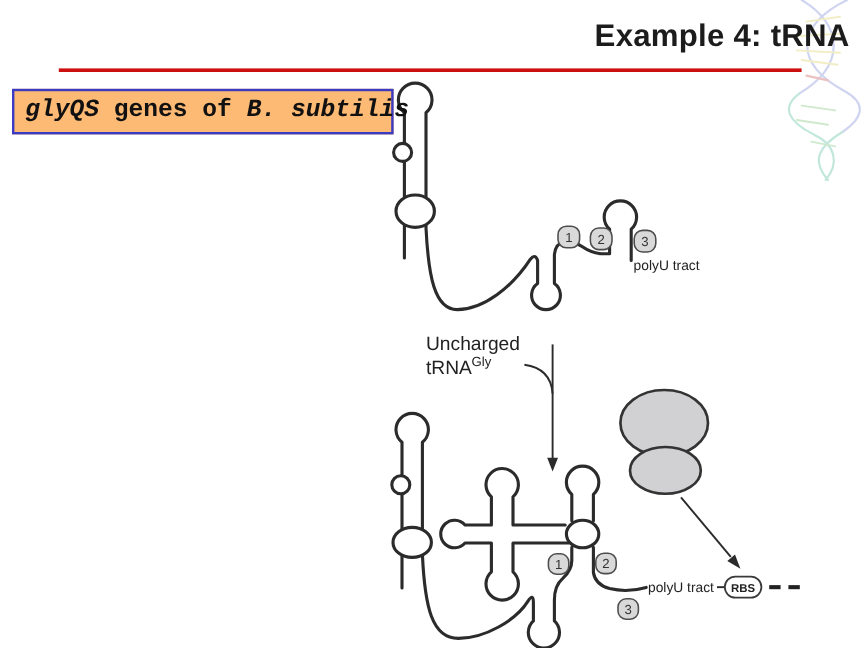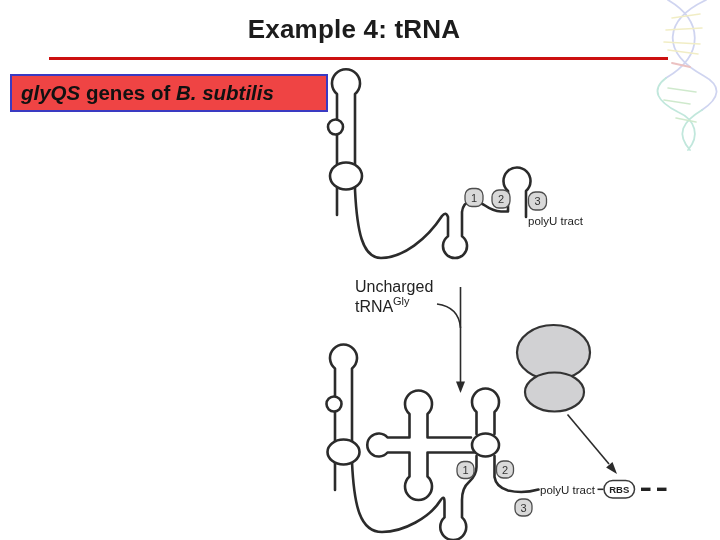--- a/index.html
+++ b/index.html
@@ -2,32 +2,32 @@
 <html><head>
 <meta charset="utf-8">
 <style>
   html,body{margin:0;padding:0;background:#888;}
   #slide{
     position:relative;width:720px;height:540px;background:#ffffff;
     overflow:hidden;font-family:"Liberation Sans",sans-serif;
   }
   #diagram-svg{position:absolute;left:0;top:0;}
   .slide-title{
-    position:absolute;left:0;top:14px;width:708px;text-align:center;
+    position:absolute;left:0;top:14px;width:708px;text-align:right;
     font-size:26px;font-weight:bold;color:#1c1c1c;letter-spacing:.2px;
   }
   .red-rule{
     position:absolute;left:49px;top:57px;width:619px;height:3px;
     background:#cc1010;
   }
   .gene-box{
     position:absolute;left:10px;top:74px;width:305px;height:34px;
-    border:2.5px solid #3a3ac2;background:#ef4444;
+    border:2.5px solid #3a3ac2;background:#fdba74;
     font-size:20.5px;font-weight:bold;color:#111;
-    line-height:34px;padding-left:9px;white-space:nowrap;
+    line-height:34px;padding-left:9px;white-space:nowrap;font-family:Liberation Mono, monospace;
   }
   .gene-box .it{font-style:italic;}
   svg text{font-family:"Liberation Sans",sans-serif;fill:#1f1f1f;}
   .rna{stroke:#2b2b2b;stroke-width:2.6;fill:none;stroke-linecap:round;stroke-linejoin:round;}
   .bulge{stroke:#2b2b2b;stroke-width:2.6;fill:#ffffff;}
   .badge-shape{fill:#d9d9d9;stroke:#4d4d4d;stroke-width:1.3;}
   .badge-num{font-size:11px;fill:#333;text-anchor:middle;}
   .lbl{font-size:11.5px;fill:#222;}
   .translbl{font-size:16px;fill:#222;}
   .translbl-sup{font-size:11px;fill:#222;}

